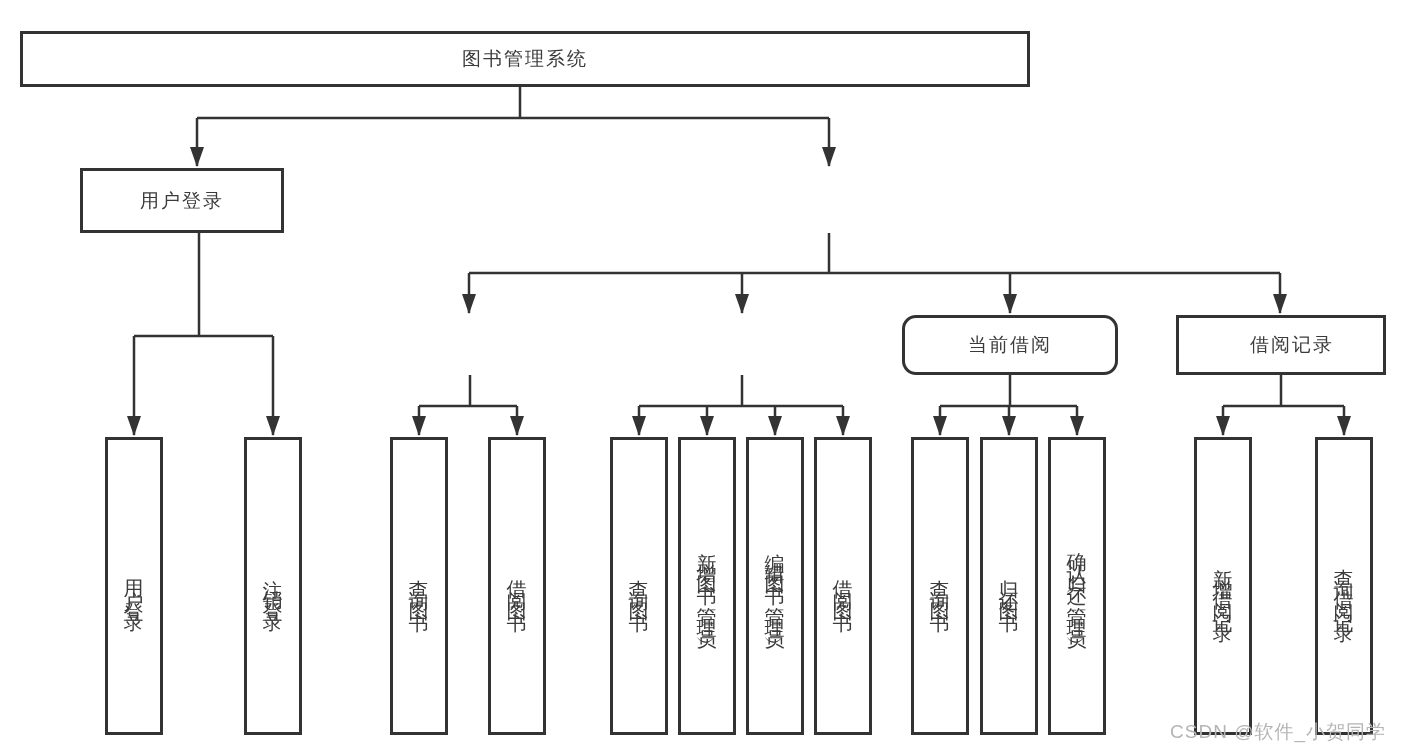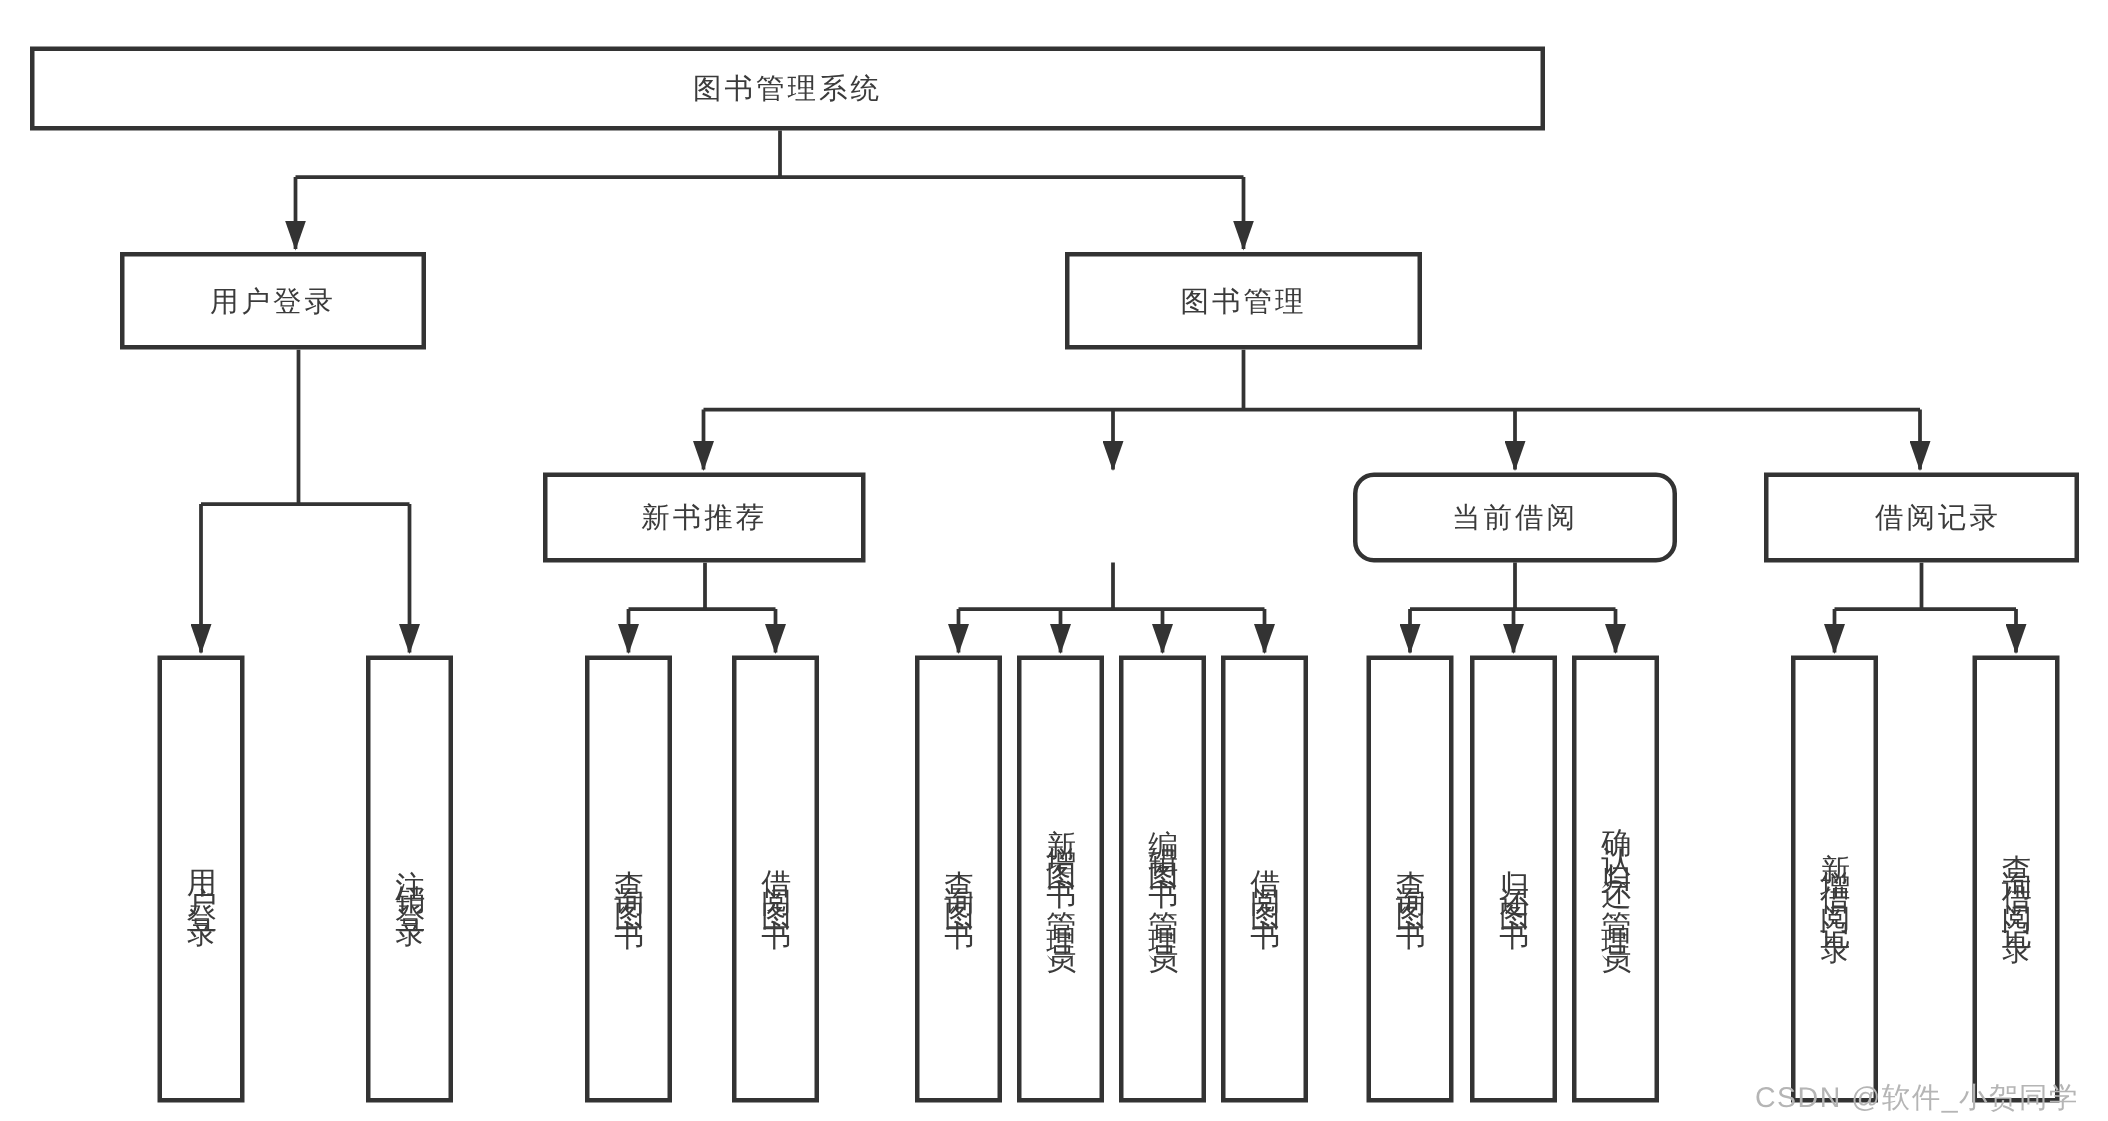--- a/index.html
+++ b/index.html
@@ -104,27 +104,21 @@
     <line class="edge" x1="1344" y1="406" x2="1344" y2="435" marker-end="url(#arrow)"></line>
   </svg>
 
   <div class="node" style="left:20px; top:12px; width:1010px; height:56px;margin-top:19px;">
     <span class="h-label">图书管理系统</span>
   </div>
 
   <div class="node" style="left:80px; top:168px; width:204px; height:65px;">
     <span class="h-label">用户登录</span>
   </div>
-  <div class="node" style="left:710px; top:168px; width:238px; height:65px;">
-    <span class="h-label">图书管理</span>
-  </div>
 
-  <div class="node" style="left:362px; top:315px; width:215px; height:60px;">
-    <span class="h-label">新书推荐</span>
-  </div>
   <div class="node" style="left:902px; top:315px; width:216px; height:60px;border-radius:14px;">
     <span class="h-label">当前借阅</span>
   </div>
   <div class="node" style="left:1176px; top:315px; width:210px; height:60px;padding-left:22px;">
     <span class="h-label">借阅记录</span>
   </div>
 
   <div class="node" style="left:105px; top:437px; width:58px; height:298px;">
     <span class="v-label">用户登录</span>
   </div>

